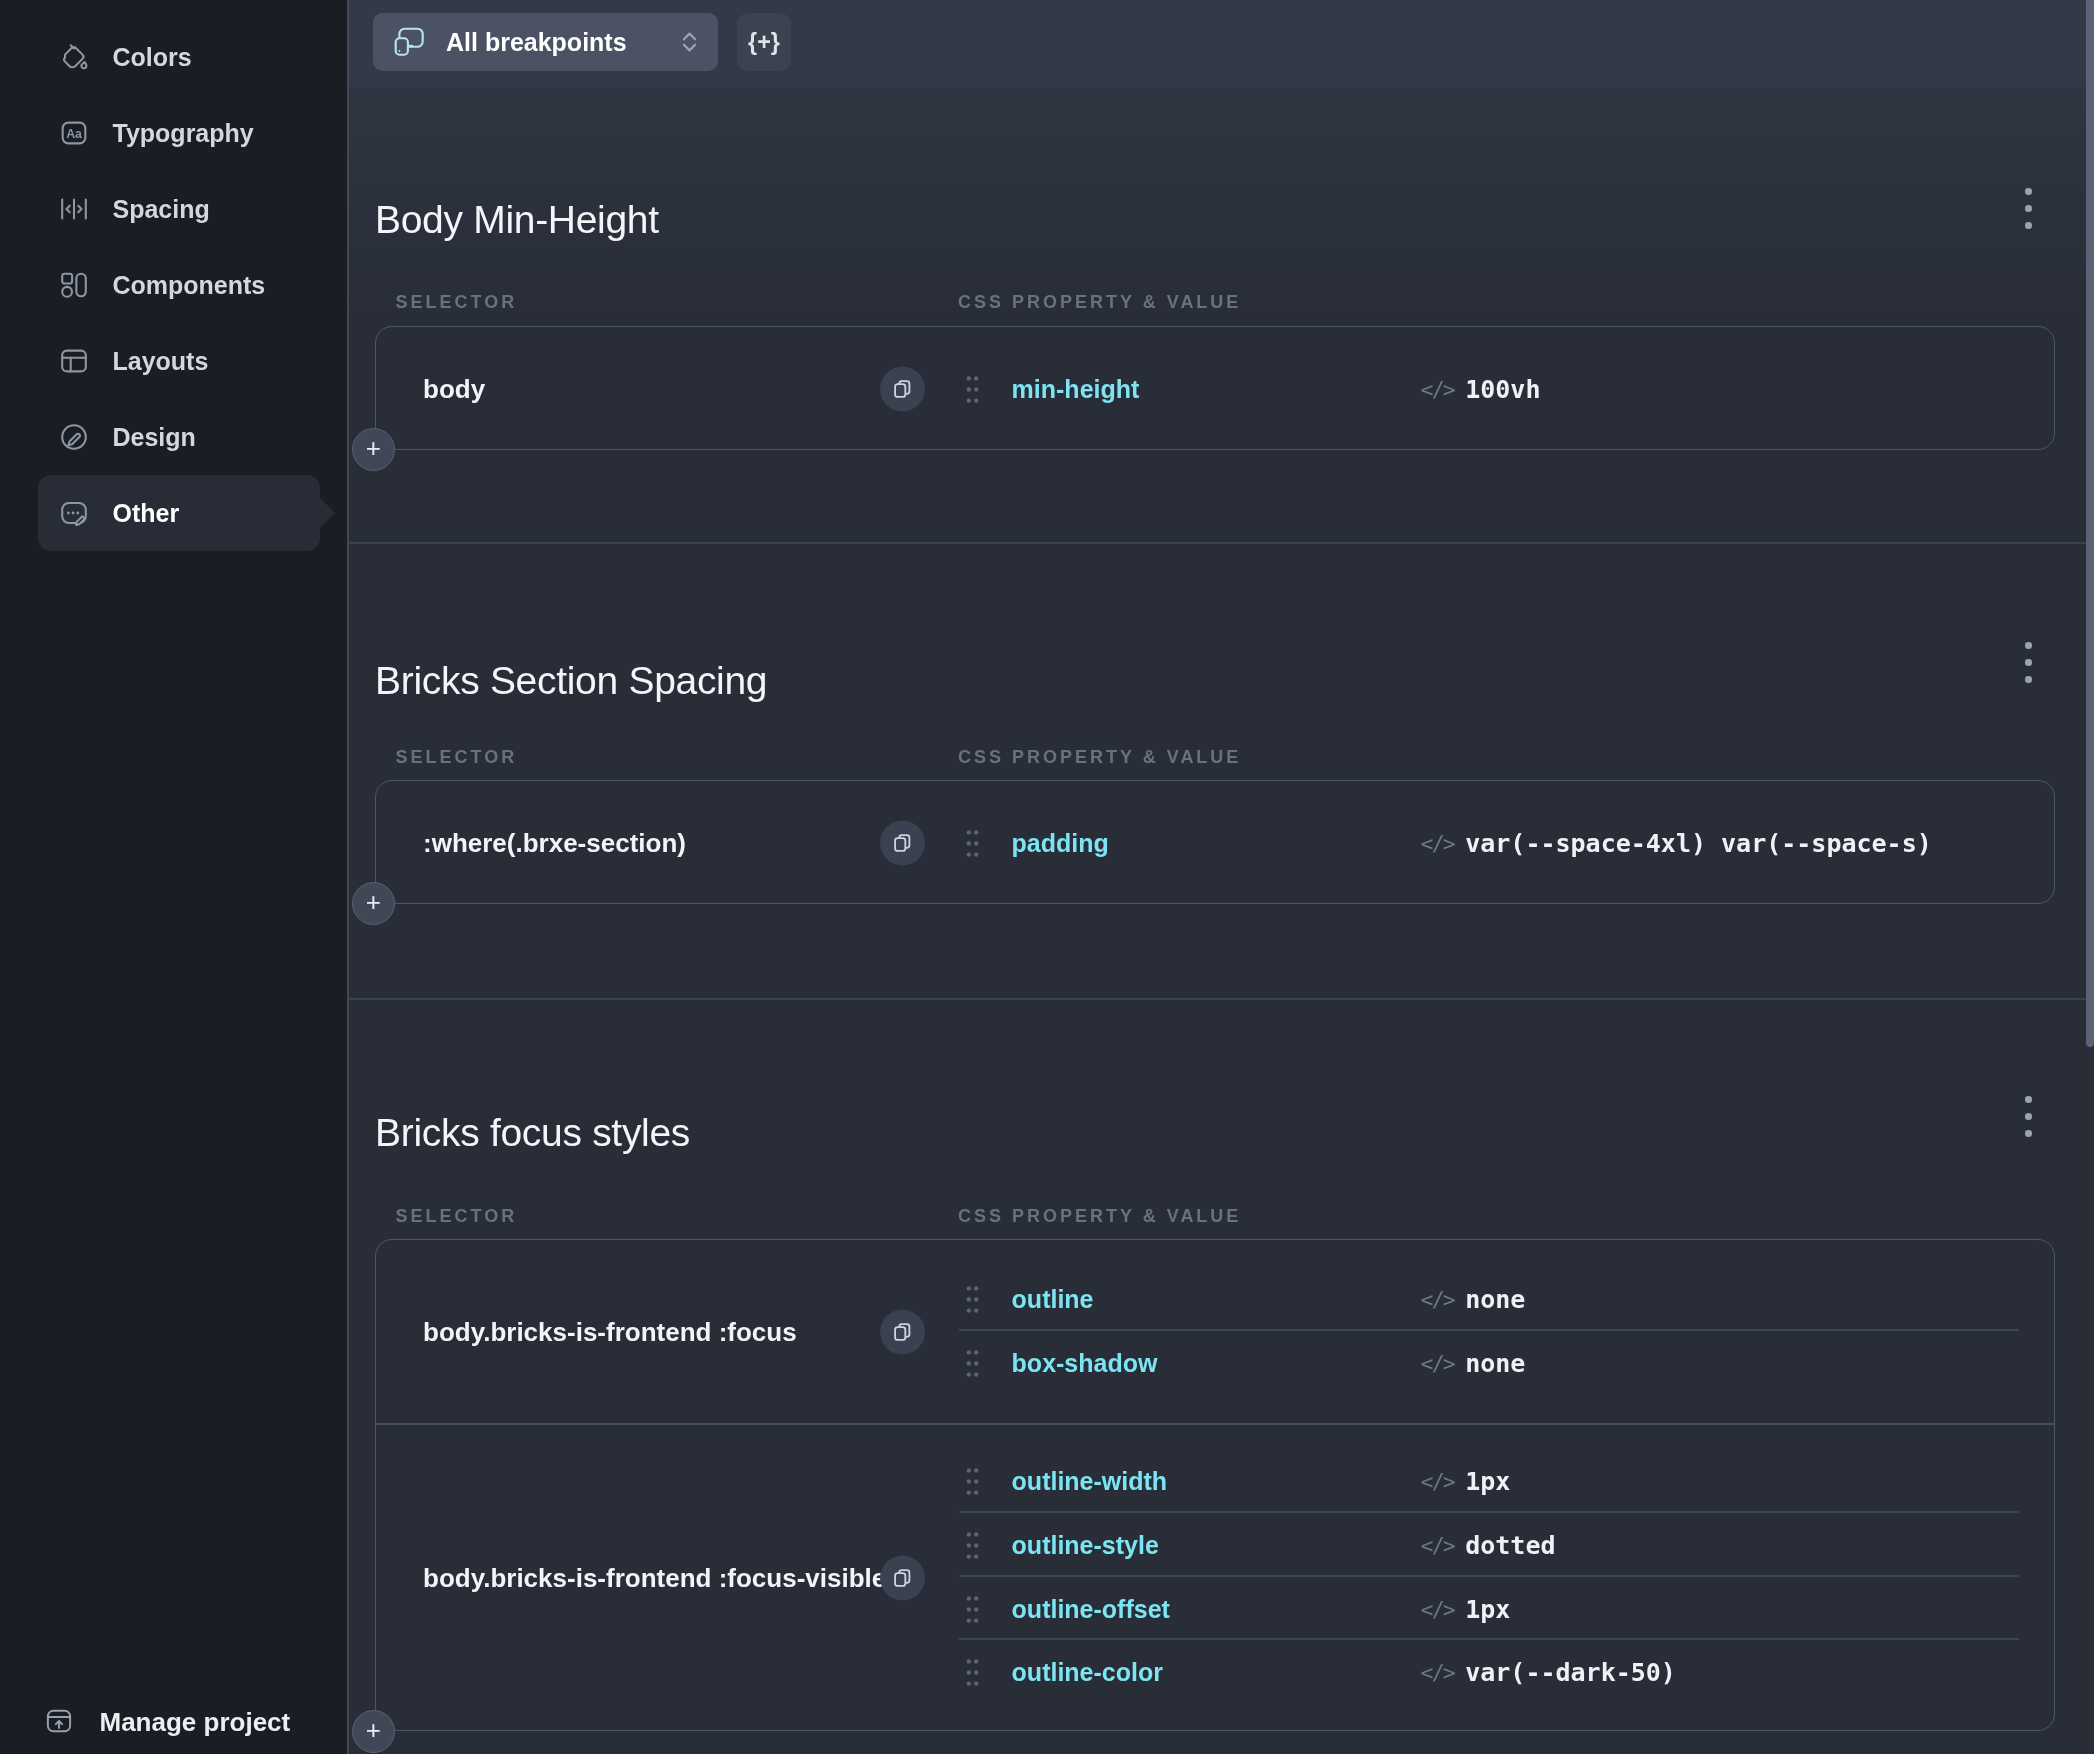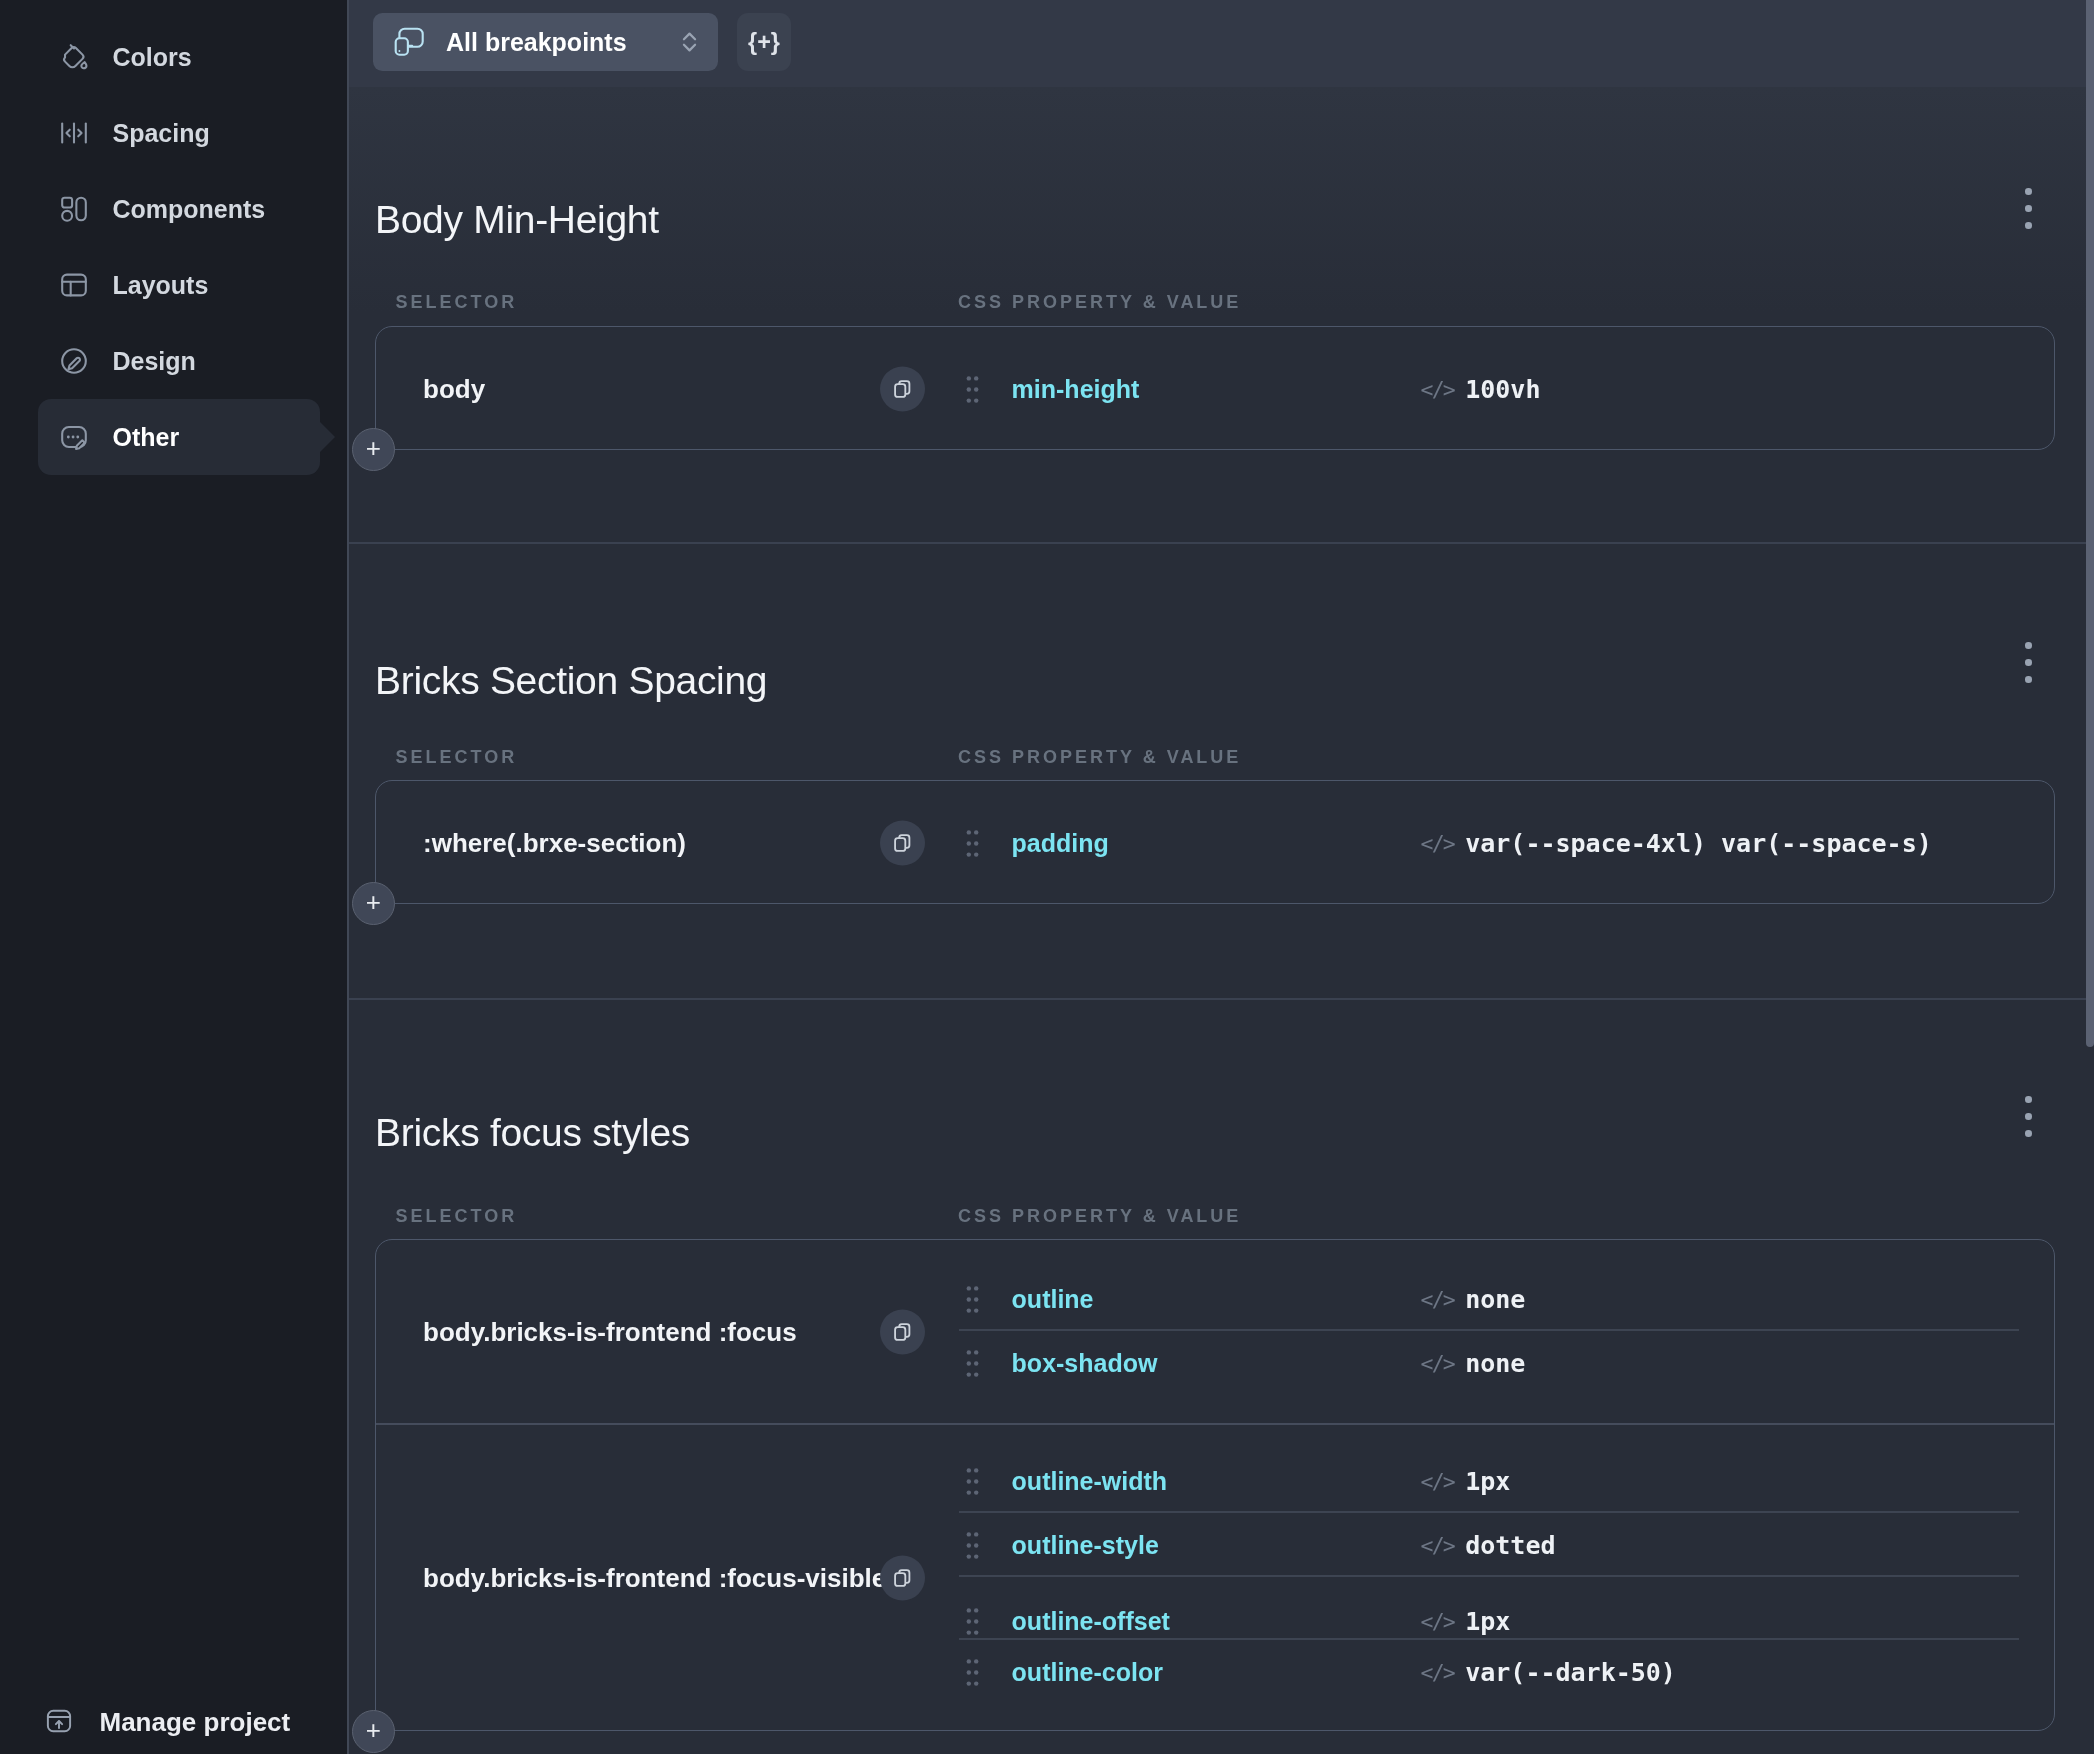--- a/index.html
+++ b/index.html
@@ -88,20 +88,29 @@
       <span class="nicon">
         <svg viewBox="0 0 36 36" width="34" height="34">
           <path d="M8.5 15.5 L15.5 8.5 a3.2 3.2 0 0 1 4.5 0 l7 7 a3.2 3.2 0 0 1 0 4.5 l-7.5 7.5 a4.5 4.5 0 0 1-6.4 0 l-4.6 -4.6 a3.2 3.2 0 0 1 0 -4.5 Z"></path>
           <path d="M14.5 5.5 l3.5 3.5"></path>
           <path d="M29.3 23.4 c2.2 2.9 2.5 4.7 1 5.9 c-1.4 1.1 -3.2 .8 -4.2 -.7 c-.9 -1.5 .1 -3.2 3.2 -5.2 Z"></path>
         </svg>
       </span>
       <span>Colors</span>
     </div>
 
+    <div class="nav-item">
+      <span class="nicon">
+        <svg viewBox="0 0 36 36" width="34" height="34" style="font-size:27px">
+          <rect x="6" y="7" width="24" height="22" rx="6"></rect>
+          <text x="18" y="23" text-anchor="middle" font-size="13" font-weight="700" fill="#8c96a5" stroke="none" font-family="Liberation Sans, sans-serif">Aa</text>
+        </svg>
+      </span>
+      <span>Typography</span>
+    </div>
 
     <div class="nav-item">
       <span class="nicon">
         <svg viewBox="0 0 36 36" width="34" height="34">
           <path d="M5.5 8 V28"></path>
             <path d="M18 8 V28"></path>
             <path d="M30.5 8 V28"></path>
           <path d="M13.5 14.5 L10 18 l3.5 3.5"></path>
           <path d="M22.5 14.5 L26 18 l-3.5 3.5"></path>
         </svg>
@@ -364,21 +373,21 @@
                 <circle cx="12" cy="20" r="2.4" fill="#5d6575"></circle>
               <circle cx="4" cy="32" r="2.4" fill="#5d6575"></circle>
                 <circle cx="12" cy="32" r="2.4" fill="#5d6575"></circle>
             </svg>
           </span>
           <span class="pname">outline-style</span>
           <span class="codeico">&lt;/&gt;</span>
           <span class="pval">dotted</span>
         </div>
         <div class="pdiv" style="top:152px"></div>
-        <div class="prow" style="top:166px">
+        <div class="prow" style="top:154px">
           <span class="drag">
             <svg viewBox="0 0 16 40" width="15" height="37">
               <circle cx="4" cy="8" r="2.4" fill="#5d6575"></circle>
                 <circle cx="12" cy="8" r="2.4" fill="#5d6575"></circle>
               <circle cx="4" cy="20" r="2.4" fill="#5d6575"></circle>
                 <circle cx="12" cy="20" r="2.4" fill="#5d6575"></circle>
               <circle cx="4" cy="32" r="2.4" fill="#5d6575"></circle>
                 <circle cx="12" cy="32" r="2.4" fill="#5d6575"></circle>
             </svg>
           </span>

